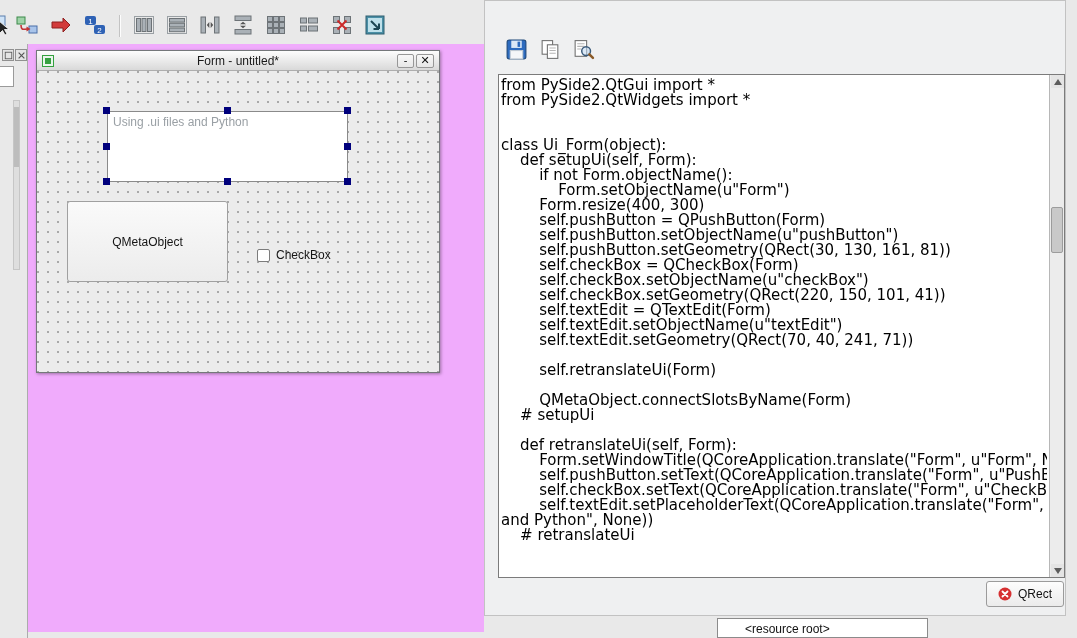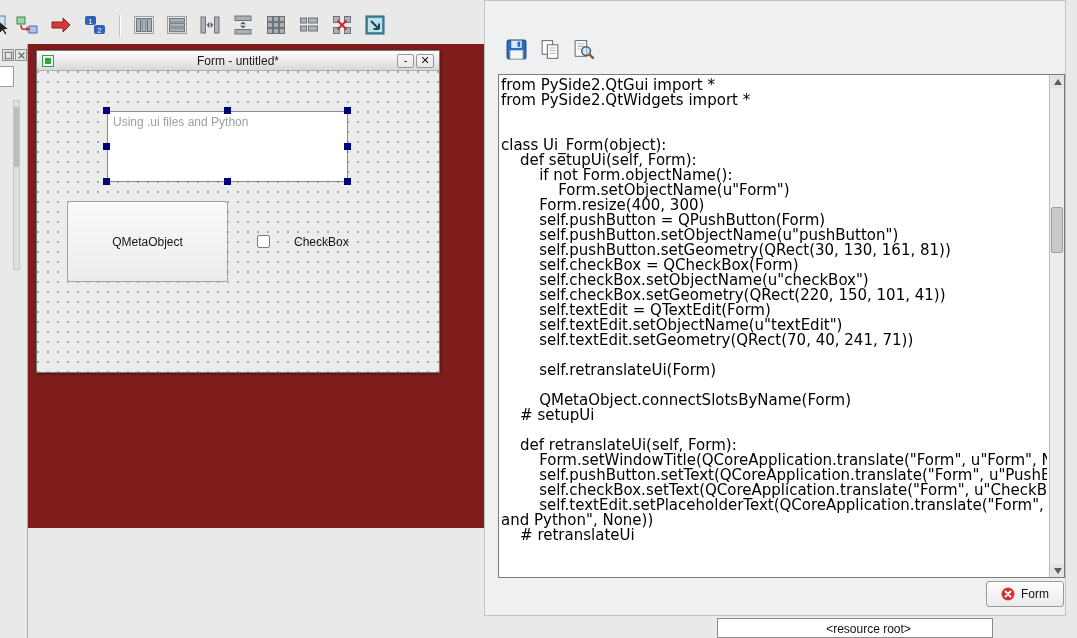--- a/index.html
+++ b/index.html
@@ -22,39 +22,39 @@
   
   .left-dock { position:absolute; left:0; top:44px; width:28px; height:594px; background:#e9e9e9; border-right:1px solid #acacac; }
   .dock-btn { position:absolute; width:12px; height:12px; border:1px solid #909090; background:#e4e4e4; display:flex; align-items:center; justify-content:center; }
   .dock-btn svg { width:9px; height:9px; }
   .db-float { left:2px; top:5px; } .db-close { left:15px; top:5px; }
   .dock-filter { position:absolute; left:-8px; top:22px; width:22px; height:21px; background:#fff; border:1px solid #9a9a9a; }
   .dock-scroll { position:absolute; left:13px; top:56px; width:7px; height:170px; background:#dedede; border:1px solid #c6c6c6; }
   .dock-scroll-thumb { position:absolute; left:0; top:6px; width:5px; height:60px; background:#bdbdbd; }
 
   
-  .mdi { position:absolute; left:28px; top:44px; width:456px; height:484px; background:#7f1d1d; }
+  .mdi { position:absolute; left:28px; top:44px; width:456px; height:588px; background:#f0abfc; }
 
   
   .form-window { position:absolute; left:8px; top:6px; width:404px; height:323px; background:#ececec; border:1px solid #74777a; box-shadow:1px 1px 3px rgba(0,0,0,.35); }
   .fw-titlebar { position:relative; height:20px; background:linear-gradient(#fdfdfd,#d9d9d9); border-bottom:1px solid #aeaeae; }
   .fw-icon { position:absolute; left:5px; top:4px; width:12px; height:12px; }
   .fw-title { position:absolute; left:0; right:0; top:3px; text-align:center; font-size:12px; color:#1a1a1a; }
   .fw-btn { position:absolute; top:3px; height:14px; border:1px solid #979797; background:linear-gradient(#f8f8f8,#e7e7e7); border-radius:2px; font-size:11px; line-height:11px; text-align:center; color:#111; cursor:default; }
   .fw-min { right:25px; width:17px; }
   .fw-close { right:5px; width:18px; font-weight:bold; }
   .fw-body { position:absolute; left:0; top:20px; right:0; bottom:0;
     background-color:#ececec;
     background-image:radial-gradient(circle,#a9a9a9 1px,transparent 1.2px);
     background-size:10px 10px; background-position:6px 6px;padding-left:38px; }
 
   .w-textedit { position:absolute; left:70px; top:40px; width:241px; height:71px; background:#fff; border:1px solid #8a8a8a; padding:3px 5px; font-size:12px; color:#9aa0a5; }
   .handle { position:absolute; width:7px; height:7px; background:#00007c; z-index:5; }
   .w-pushbutton { position:absolute; left:30px; top:130px; width:161px; height:81px; background:linear-gradient(#fafafa,#ececec); border:1px solid #a0a0a0; border-radius:3px; font-size:12px; color:#151515; display:flex; align-items:center; justify-content:center; }
-  .w-checkbox { position:absolute; left:220px; top:150px; width:101px; height:41px; display:flex; align-items:center; gap:24px; font-size:12px; color:#151515; }
+  .w-checkbox { position:absolute; left:220px; top:150px; width:101px; height:41px; display:flex; align-items:flex-end; gap:6px; font-size:12px; color:#151515; }
   .cb-ind { width:13px; height:13px; background:#fff; border:1px solid #7c7c7c; border-radius:2px; flex:0 0 auto; }
 
   
   .code-dialog { position:absolute; left:484px; top:0; width:582px; height:616px; background:#eff0f1; border:1px solid #c2c2c2; }
   .cd-icon { position:absolute; top:36px; width:25px; height:25px; display:flex; align-items:center; justify-content:center; }
   .cd-icon svg { width:23px; height:23px; }
   .ci-save { left:19px; } .ci-copy { left:53px; } .ci-find { left:86px; }
 
   .code-widget { position:absolute; left:13px; top:73px; width:567px; height:504px; background:#fff; border:1px solid #7b7b7b; }
   .code-pre { position:absolute; left:2px; top:3px; right:17px; bottom:2px; overflow:hidden;
@@ -63,21 +63,21 @@
   .sb-btn { position:absolute; left:1px; width:13px; height:13px; display:flex; align-items:center; justify-content:center; background:#e4e4e4; }
   .sb-up { top:0; } .sb-down { bottom:0; }
   .tri-up { width:0; height:0; border-left:4px solid transparent; border-right:4px solid transparent; border-bottom:6px solid #5c5c5c; }
   .tri-down { width:0; height:0; border-left:4px solid transparent; border-right:4px solid transparent; border-top:6px solid #5c5c5c; }
   .sb-thumb { position:absolute; left:1px; top:132px; width:12px; height:46px; background:#c9c9c9; border:1px solid #9c9c9c; border-radius:2px; }
 
   .close-button { position:absolute; left:501px; top:580px; width:78px; height:26px; background:linear-gradient(#fdfdfd,#ebebeb); border:1px solid #9b9b9b; border-radius:3px; display:flex; align-items:center; justify-content:center; gap:6px; font-size:12px; color:#111; cursor:default; }
   .close-button svg { width:14px; height:14px; }
 
   
-  .resource-panel { position:absolute; left:717px; top:618px; width:276px; height:20px; background:#fff; border:1px solid #8b8b8b; overflow:hidden;text-align:center; }
+  .resource-panel { position:absolute; left:717px; top:618px; width:211px; height:20px; background:#fff; border:1px solid #8b8b8b; overflow:hidden; }
   .rp-row { font-size:12px; color:#111; padding:3px 0 0 27px; white-space:nowrap; }
 </style>
 </head>
 <body>
 
 <div class="screen">
 
 
   <div class="toolbar">
     <div class="tb-icon" style="left:-13px">
@@ -308,21 +308,21 @@
             <span class="tri-down"></span>
           </div>
       </div>
     </div>
 
     <div class="close-button">
       <svg viewBox="0 0 14 14">
         <circle cx="7" cy="7" r="6.5" fill="#d63031"></circle>
         <path d="M4.5 4.5 L9.5 9.5 M9.5 4.5 L4.5 9.5" stroke="#fff" stroke-width="1.8" stroke-linecap="round"></path>
       </svg>
-      <span>Form</span>
+      <span>QRect</span>
     </div>
   </div>
 
   <div class="resource-panel">
     <div class="rp-row">&lt;resource root&gt;</div>
   </div>
 
 </div>
 
 </body></html>

